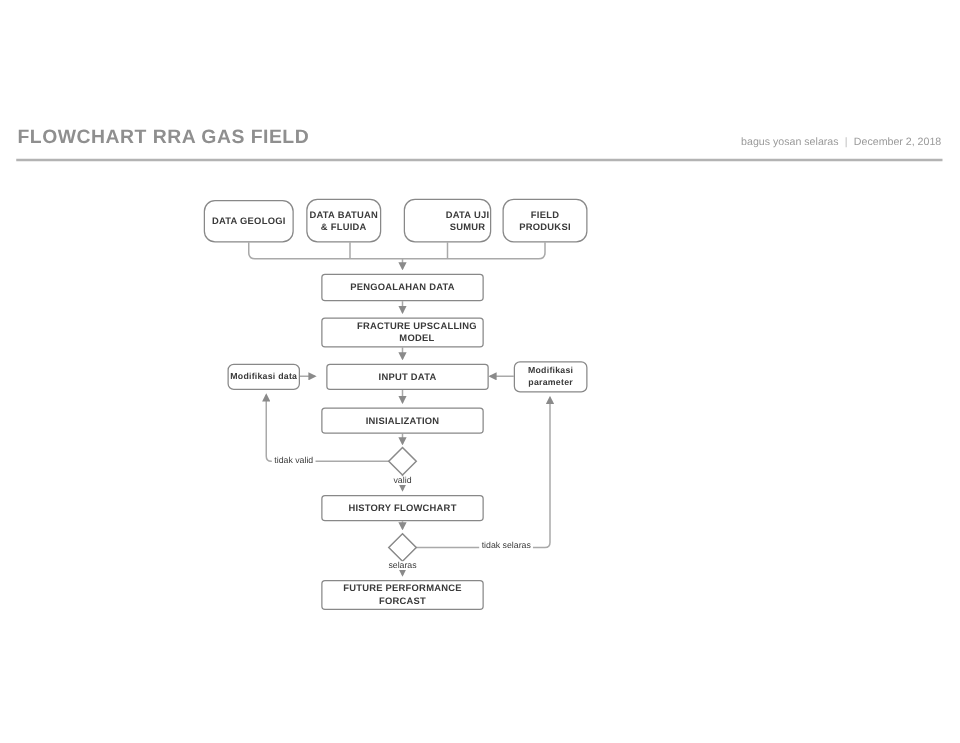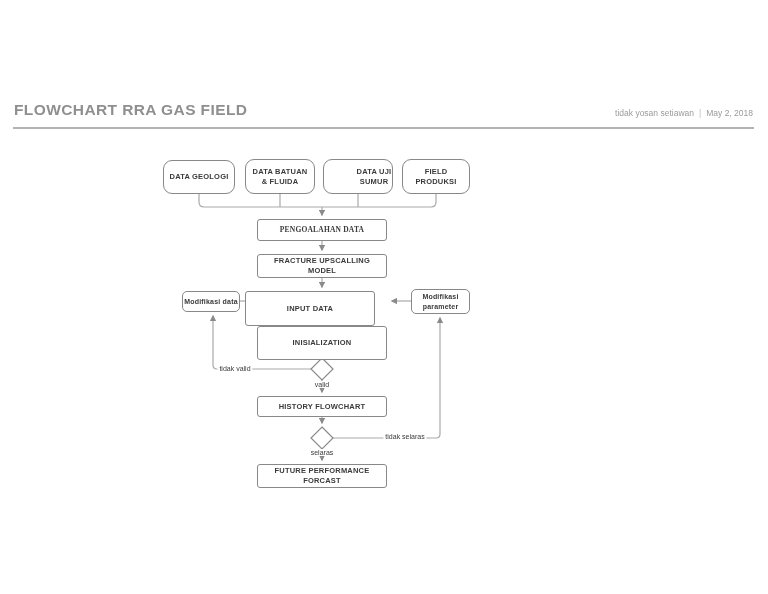--- a/index.html
+++ b/index.html
@@ -14,28 +14,28 @@
   
   #wires{position:absolute;left:0;top:0;width:768px;height:594px;}
   
   .box{position:absolute;background:#fff;border:1px solid #888;display:flex;align-items:center;
        justify-content:center;text-align:center;color:#3a3a3a;font-weight:bold;font-size:7.5px;
        line-height:1.3;letter-spacing:0.2px;box-sizing:border-box;}
   .rounded{border-radius:9px;}
   .proc{border-radius:3px;}
   .side{border-radius:5px;font-size:7px;}
   #src1{left:163px;top:160px;width:72px;height:34px;text-align:right;}
-  #src2{left:245px;top:159px;width:70px;height:35px;}
+  #src2{left:245px;top:159px;width:60px;height:35px;}
   #src3{left:323px;top:159px;width:70px;height:35px;padding-left:32px;}
   #src4{left:402px;top:159px;width:68px;height:35px;}
   #src2 span{max-width:58px;} #src3 span{max-width:46px;} #src4 span{max-width:44px;}
-  #p1{left:257px;top:219px;width:130px;height:22px;font-family:Liberation Serif, serif;}
-  #p2{left:257px;top:254px;width:130px;height:24px;}
-  #p3{left:245px;top:291px;width:130px;height:35px;}
-  #p4{left:257px;top:326px;width:130px;height:34px;}
+  #p1{left:257px;top:219px;width:130px;height:22px;}
+  #p2{left:257px;top:254px;width:130px;height:24px;justify-content:flex-end;}
+  #p3{left:261px;top:291px;width:130px;height:21px;}
+  #p4{left:257px;top:326px;width:130px;height:21px;}
   #p5{left:257px;top:396px;width:130px;height:21px;}
   #p6{left:257px;top:464px;width:130px;height:24px;}
   #p2 span{max-width:105px;} #p6 span{max-width:112px;}
   #sideL{left:182px;top:291px;width:58px;height:21px;}
   #sideL span{white-space:nowrap;}
   #sideR{left:411px;top:289px;width:59px;height:25px;}
   #sideR span{max-width:44px;}
   
   .lbl{position:absolute;background:#fff;color:#3a3a3a;font-size:7px;padding:0 2px;
        transform:translateX(-50%);white-space:nowrap;}
@@ -44,21 +44,21 @@
   #lblTidakSelaras{left:405px;top:433px;}
   #lblSelaras{left:322px;top:449px;}
 </style>
 </head>
 <body>
 
 <div id="page">
 
   <div id="title">FLOWCHART RRA GAS FIELD</div>
   <div id="meta">
-    <span>tidak yosan setiawan</span><span class="sep">|</span><span>May 2, 2018</span>
+    <span>bagus yosan selaras</span><span class="sep">|</span><span>December 2, 2018</span>
   </div>
   <div id="rule"></div>
 
   <svg id="wires" viewBox="0 0 768 594" xmlns="http://www.w3.org/2000/svg">
     <defs>
       <marker id="arr" viewBox="0 0 10 10" refX="8" refY="5" markerWidth="5.5" markerHeight="5.5" orient="auto">
         <path d="M0,0 L10,5 L0,10 Z" fill="#8a8a8a"></path>
       </marker>
     </defs>
     <g stroke="#a9a9a9" stroke-width="1.2" fill="none">

